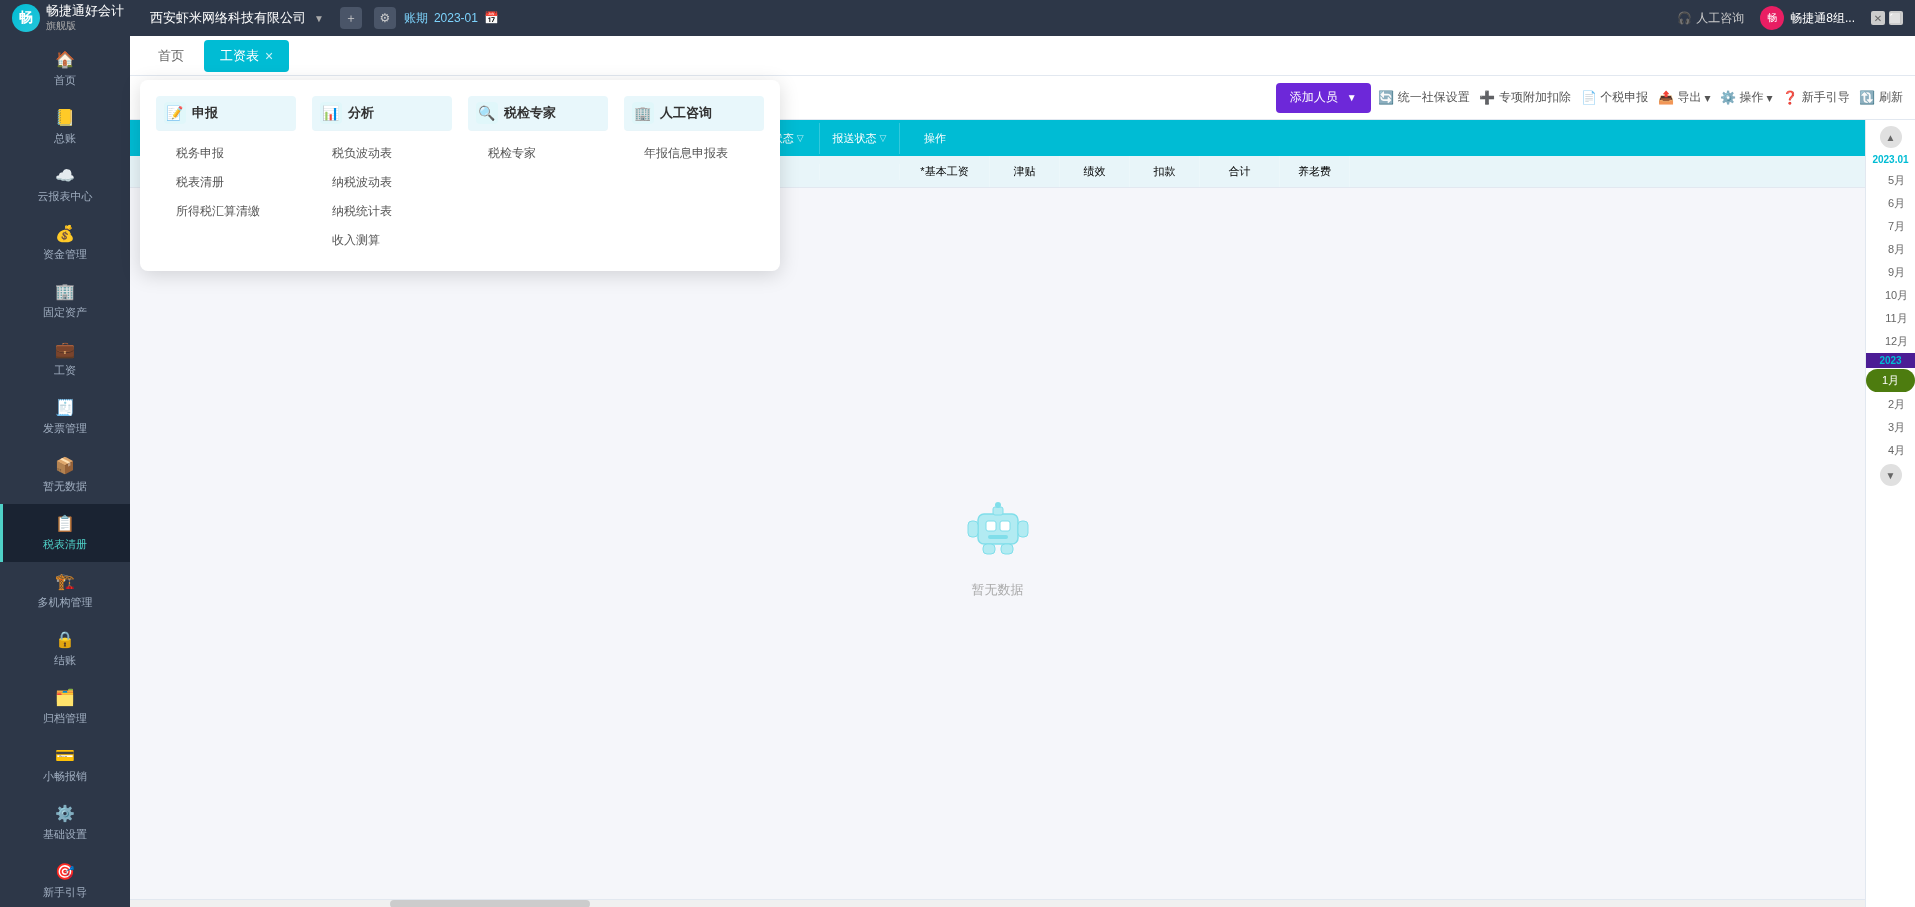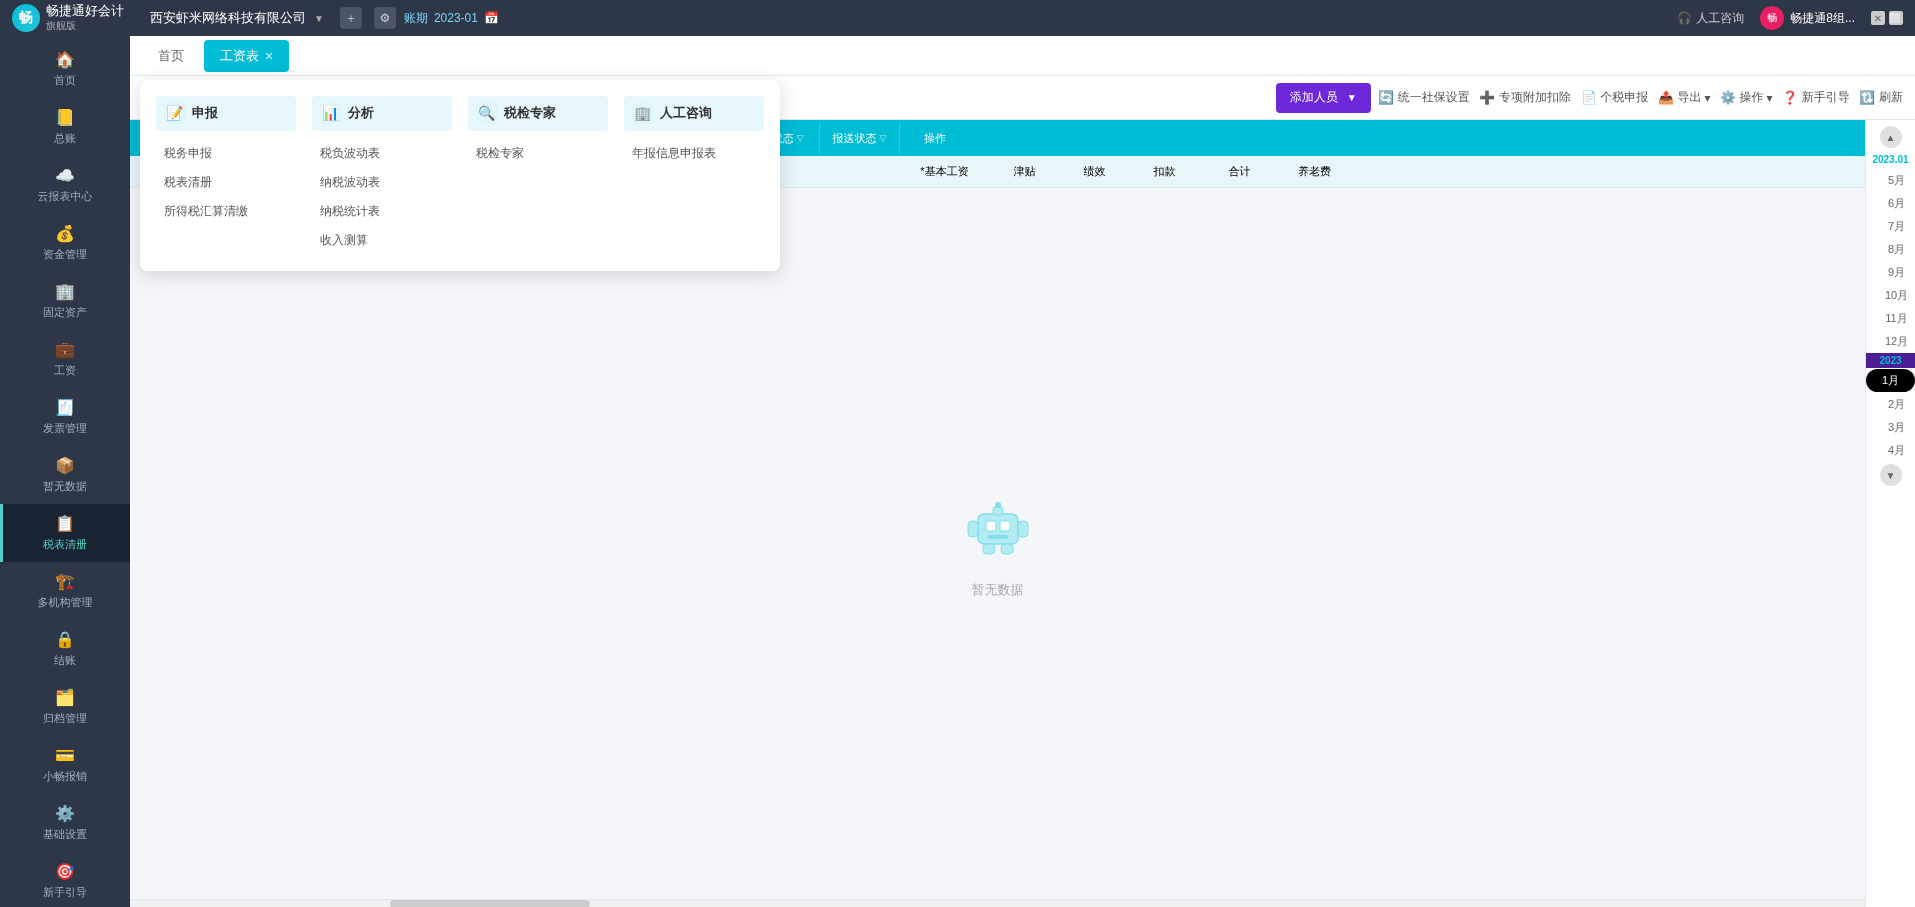--- a/index.html
+++ b/index.html
@@ -232,42 +232,42 @@
       background: #e8f7fb; padding: 6px 8px; border-radius: 4px;
     }
     .menu-section-title .sec-icon {
       width: 22px; height: 22px; border-radius: 4px;
       display: flex; align-items: center; justify-content: center;
       font-size: 14px; background: #e0f7fa;
     }
     .menu-item {
       padding: 6px 8px;
       font-size: 12px; color: #555;
-      cursor: pointer; border-radius: 3px;
+      cursor: pointer; border-radius: 3px; margin-left: 12px;
     }
 
     
     .right-panel {
       width: 50px;
       background: #fff;
       border-left: 1px solid #e2e8f0;
       display: flex; flex-direction: column; align-items: center;
       padding: 4px 0;
       overflow: hidden;
     }
     .right-panel-header {
       font-size: 10px; color: #00bcd4; padding: 4px 0; text-align: center;
       font-weight: bold;
     }
     .cal-month {
       width: 100%; text-align: center; padding: 4px 0;
       font-size: 11px; color: #666; cursor: pointer; margin-left: 12px;
     }
     .cal-month.active {
-      background: #000000; color: #fff; border-radius: 12px; margin: 1px 4px;
+      background: #4d7c0f; color: #fff; border-radius: 12px; margin: 1px 4px;
     }
     .cal-year-label {
       font-size: 10px; color: #00bcd4; text-align: center;
       padding: 2px 0; font-weight: bold;
       background: #4c1d95; width: 100%;
     }
     .cal-nav {
       width: 22px; height: 22px;
       background: #e0e0e0; border-radius: 50%;
       display: flex; align-items: center; justify-content: center;

